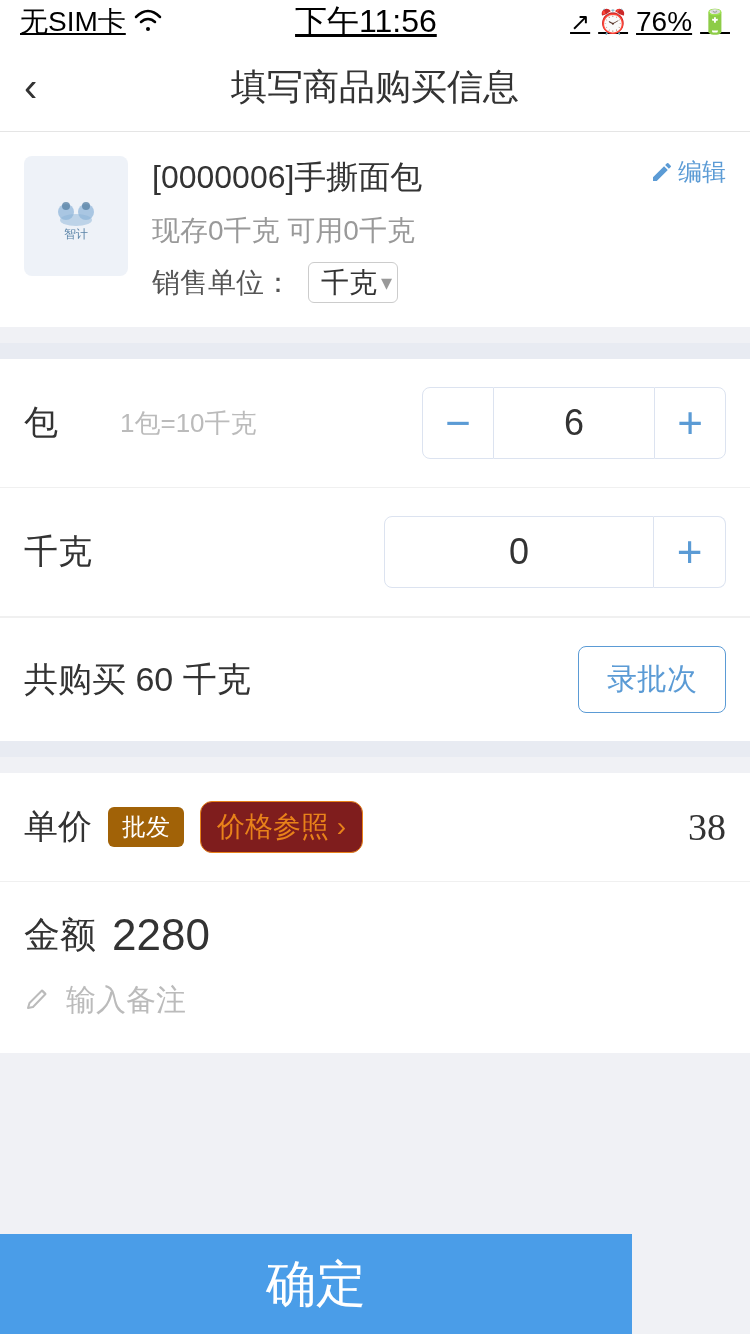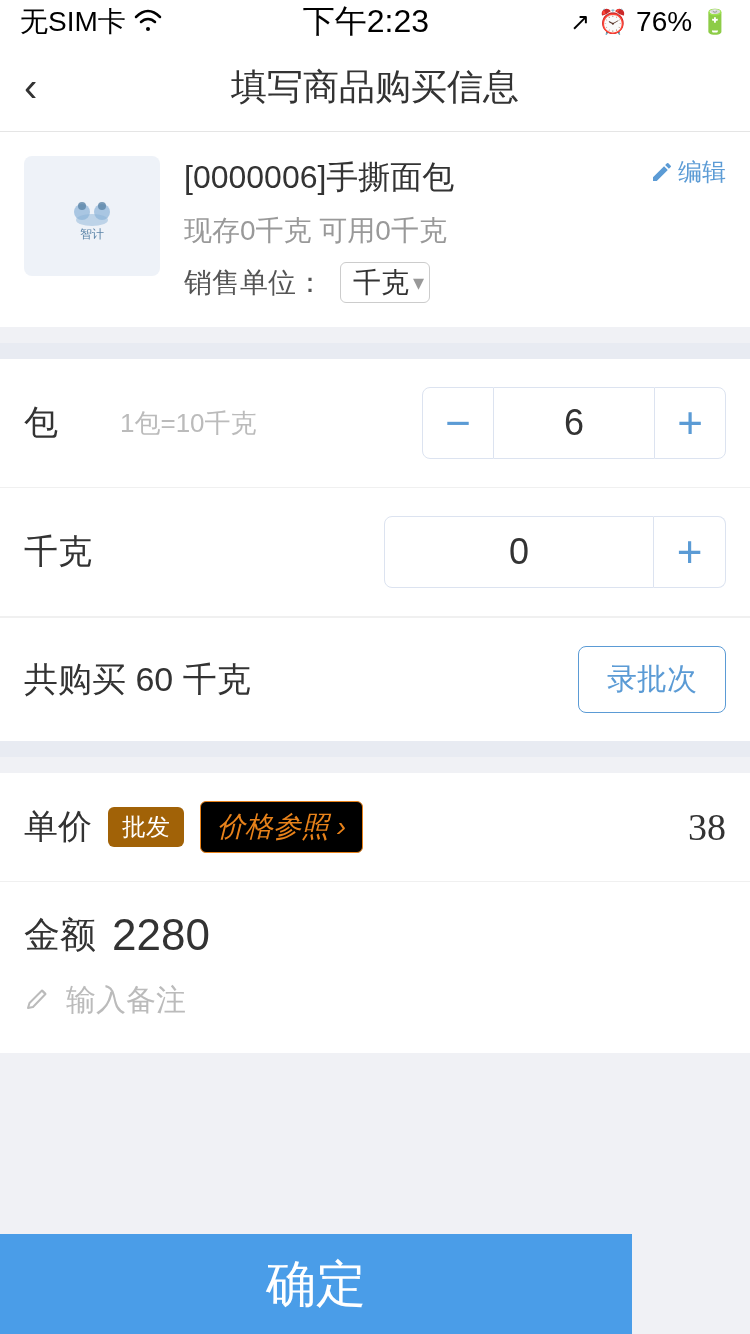--- a/index.html
+++ b/index.html
@@ -17,20 +17,21 @@
     .status-bar {
       width: 750px;
       height: 44px;
       background: #fff;
       display: flex;
       align-items: center;
       justify-content: space-between;
       padding: 0 20px;
       font-size: 28px;
       color: #000;
+      text-decoration: underline;
     }
     .status-left { display: flex; align-items: center; gap: 8px; }
     .status-center { font-size: 32px; font-weight: 500; }
     .status-right { display: flex; align-items: center; gap: 8px; }
 
     
     .nav-bar {
       width: 750px;
       height: 88px;
       background: #fff;
@@ -56,21 +57,21 @@
     
     .product-card {
       background: #fff;
       padding: 24px;
       display: flex;
       align-items: flex-start;
       gap: 24px;
       margin-bottom: 16px;
     }
     .product-thumb {
-      width: 136px;
+      width: 104px;
       height: 120px;
       background: #eef2f8;
       border-radius: 8px;
       display: flex;
       align-items: center;
       justify-content: center;
       flex-shrink: 0;
     }
     .product-thumb svg { width: 64px; height: 64px; }
     .product-info { flex: 1; }
@@ -256,30 +257,29 @@
     }
     .price-tag {
       background: #a16207;
       color: #fff;
       font-size: 24px;
       padding: 4px 14px;
       border-radius: 6px;
     }
     .price-ref-btn {
       border: 1.5px solid #e8821a;
-      border-radius: 6px;
+      border-radius: 12px;
       color: #e8821a;
       font-size: 28px;
       padding: 6px 16px;
-      background: #000000;
+      background: #7f1d1d;
       cursor: pointer;
       display: flex;
       align-items: center;
       gap: 4px;
-      font-style: italic;
     }
     .price-value {
       margin-left: auto;
       font-size: 38px;
       color: #333;
       font-weight: 500;
       font-family: Liberation Serif, serif;
     }
 
     
@@ -341,21 +341,21 @@
   <div class="status-left">
     <span>无SIM卡</span>
     <span>
       <svg width="28" height="22" viewBox="0 0 28 22">
         <path d="M14 18a2 2 0 1 1 0 4 2 2 0 0 1 0-4z" fill="#000"></path>
         <path d="M7 13c1.9-1.9 4.5-3 7-3s5.1 1.1 7 3" fill="none" stroke="#000" stroke-width="2.5" stroke-linecap="round"></path>
         <path d="M2 8C5.7 4.3 9.7 2 14 2s8.3 2.3 12 6" fill="none" stroke="#000" stroke-width="2.5" stroke-linecap="round"></path>
       </svg>
     </span>
   </div>
-  <div class="status-center">下午2:23</div>
+  <div class="status-center">下午11:56</div>
   <div class="status-right">
     <span style="font-size:24px;">↗</span>
     <span style="font-size:24px;">⏰</span>
     <span>76%</span>
     <span style="font-size:24px;">🔋</span>
   </div>
 </div>
 
 <div class="nav-bar">
   <div class="nav-back">‹</div>

